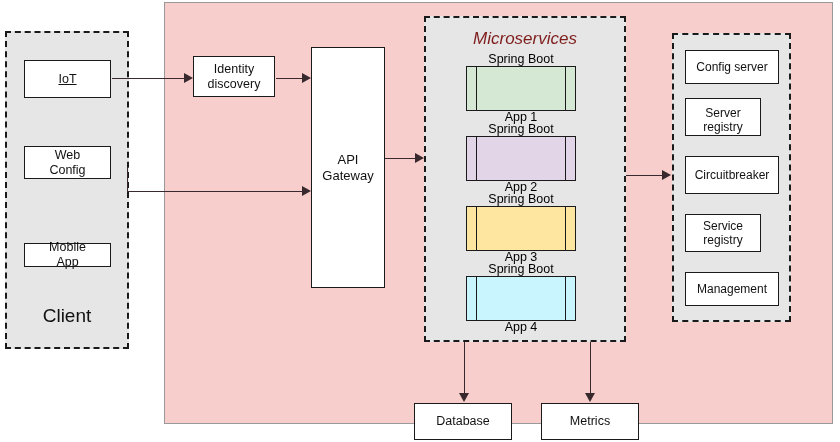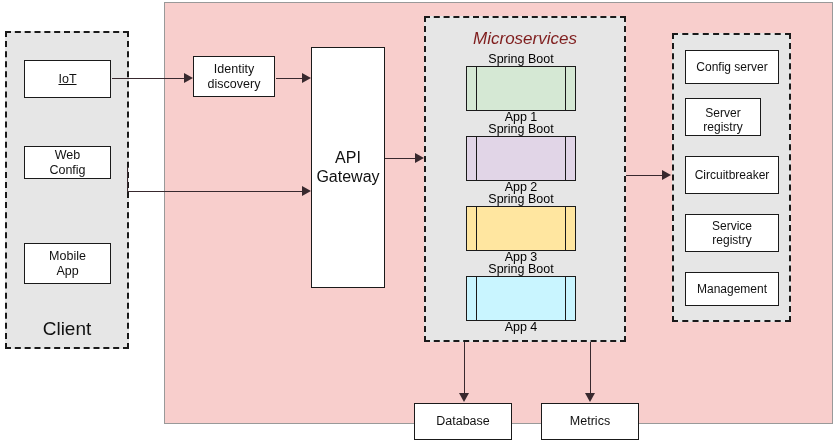--- a/index.html
+++ b/index.html
@@ -80,21 +80,20 @@
     font-size: 17px;
     color: #7f1d1d;
     font-style: italic;
   }
   .client-title {
     position: absolute;
     left: 0; right: 0;
     text-align: center;
     font-size: 19px;
     color: #111111;
-    margin-top: 13px;
   }
 
   
   .hline {
     position: absolute;
     height: 0;
     border-top: 1.6px solid #38292e;
   }
   .vline {
     position: absolute;
@@ -129,31 +128,31 @@
 
   <div class="abs node" style="left:24px; top:60px; width:87px; height:38px;text-decoration:underline;">
     <span>IoT</span>
   </div>
 
   <div class="abs node" style="left:24px; top:146px; width:87px; height:33px; flex-direction:column;">
     <span>Web</span>
     <span>Config</span>
   </div>
 
-  <div class="abs node" style="left:24px; top:243px; width:87px; height:41px; flex-direction:column;">
+  <div class="abs node" style="left:24px; top:243px; width:87px; height:24px; flex-direction:column;">
     <span>Mobile</span>
     <span>App</span>
   </div>
 
   <div class="abs node" style="left:193px; top:56px; width:82px; height:41px; flex-direction:column;">
     <span>Identity</span>
     <span>discovery</span>
   </div>
 
-  <div class="abs node" style="left:311px; top:47px; width:74px; height:241px; flex-direction:column; font-size:16px;">
+  <div class="abs node" style="left:311px; top:47px; width:74px; height:241px; flex-direction:column; font-size:13px;">
     <span>API</span>
     <span>Gateway</span>
   </div>
 
   <div class="abs group" style="left:424px; top:16px; width:202px; height:326px;">
   </div>
   <div class="group-title" style="left:424px; top:29px; width:202px;">Microservices</div>
 
   <div class="svc" style="left:466px; top:66px; width:110px; height:45px; background:#d5e8d4; flex-direction:column;">
     <span class="bar-l"></span>
@@ -193,21 +192,21 @@
   <div class="abs node small" style="left:685px; top:98px; width:76px; height:38px; flex-direction:column;justify-content:flex-end;">
     <span>Server</span>
     <span>registry</span>
   </div>
 
   <div class="abs node small" style="left:685px; top:156px; width:94px; height:38px; flex-direction:row;">
     <span>Circuit</span>
     <span>breaker</span>
   </div>
 
-  <div class="abs node small" style="left:685px; top:214px; width:94px; height:38px; flex-direction:column;">
+  <div class="abs node small" style="left:685px; top:214px; width:76px; height:38px; flex-direction:column;">
     <span>Service</span>
     <span>registry</span>
   </div>
 
   <div class="abs node small" style="left:685px; top:272px; width:94px; height:34px;">
     <span>Management</span>
   </div>
 
   <div class="abs node" style="left:414px; top:403px; width:98px; height:37px;">
     <span>Database</span>

